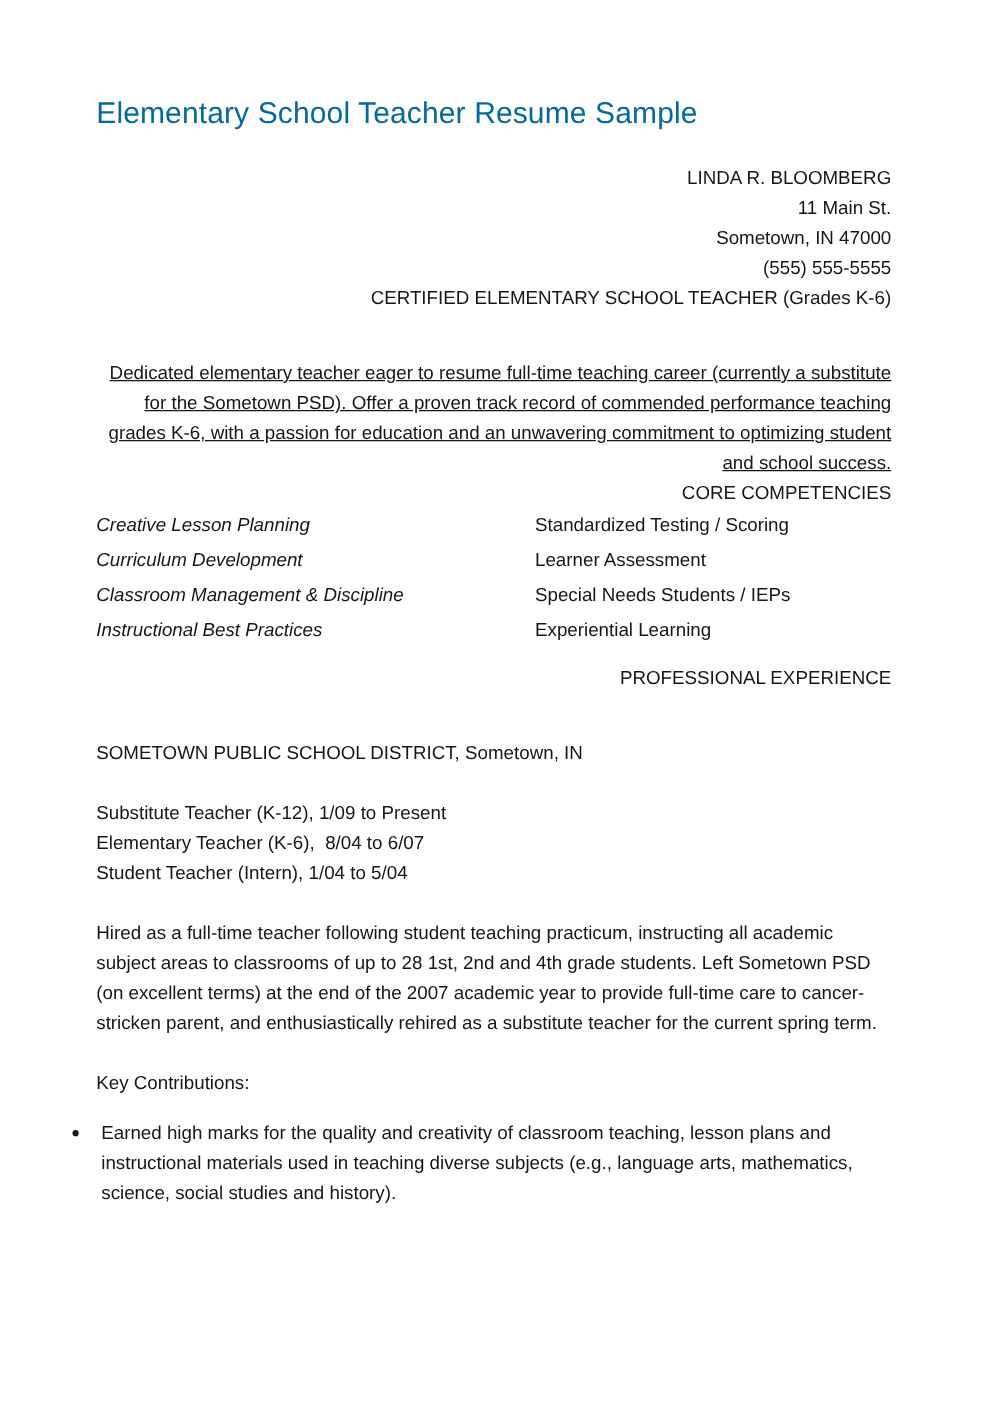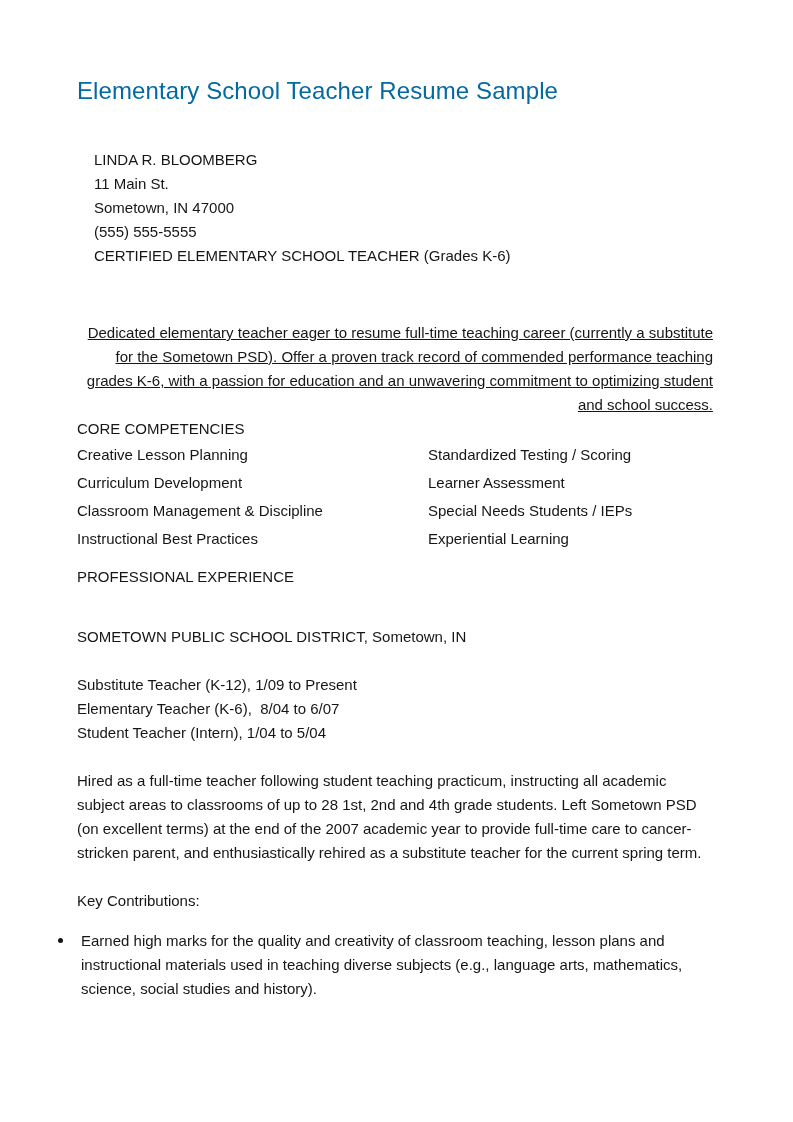--- a/index.html
+++ b/index.html
@@ -45,59 +45,60 @@
     position: absolute;
     left: 77px;
     top: 131px;
     width: 636px;
     font-size: 15px;
     line-height: 24px;
     color: #161616;
   }
 
   .contact-block {
-    text-align: left;
-    margin: 17px;
+    text-align: right;
+    margin: 0;
   }
   .contact-line {
     display: block;
     line-height: 24px;
     white-space: nowrap;
   }
 
   .spacer-sm { height: 24px; }
   .spacer-xs { height: 12px; }
 
   .summary-para {
     text-align: right;
     margin: 0;
     line-height: 24px;
     text-decoration: underline;
   }
 
   .section-heading {
-    text-align: left;
+    text-align: right;
     line-height: 24px;
     margin: 0;
     white-space: nowrap;
   }
 
   
   .competencies {
     margin: 0;
     width: 100%;
   }
   .comp-row {
     display: flex;
     line-height: 28px;
   }
   .comp-cell-left {
     width: 351px;
     flex: 0 0 351px;
     white-space: nowrap;
+    font-style: italic;
   }
   .comp-cell-right {
     flex: 1 1 auto;
     white-space: nowrap;
   }
 
   .employer-line {
     line-height: 24px;
     white-space: nowrap;
   }

